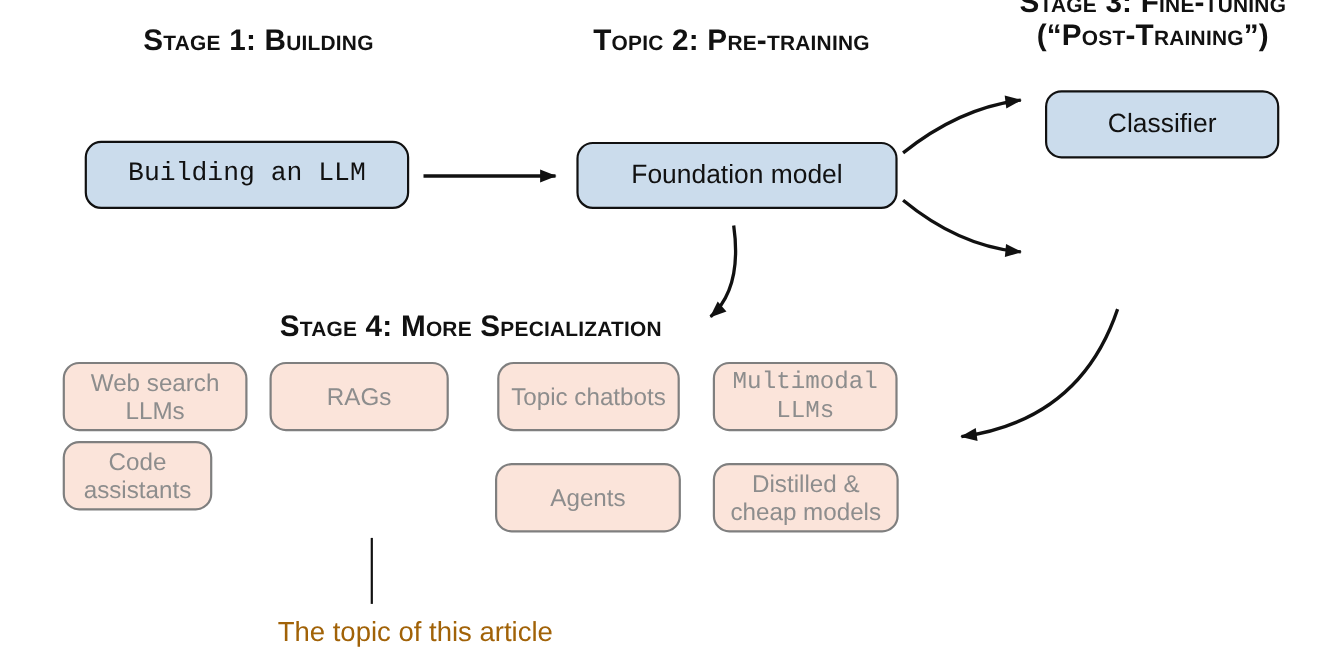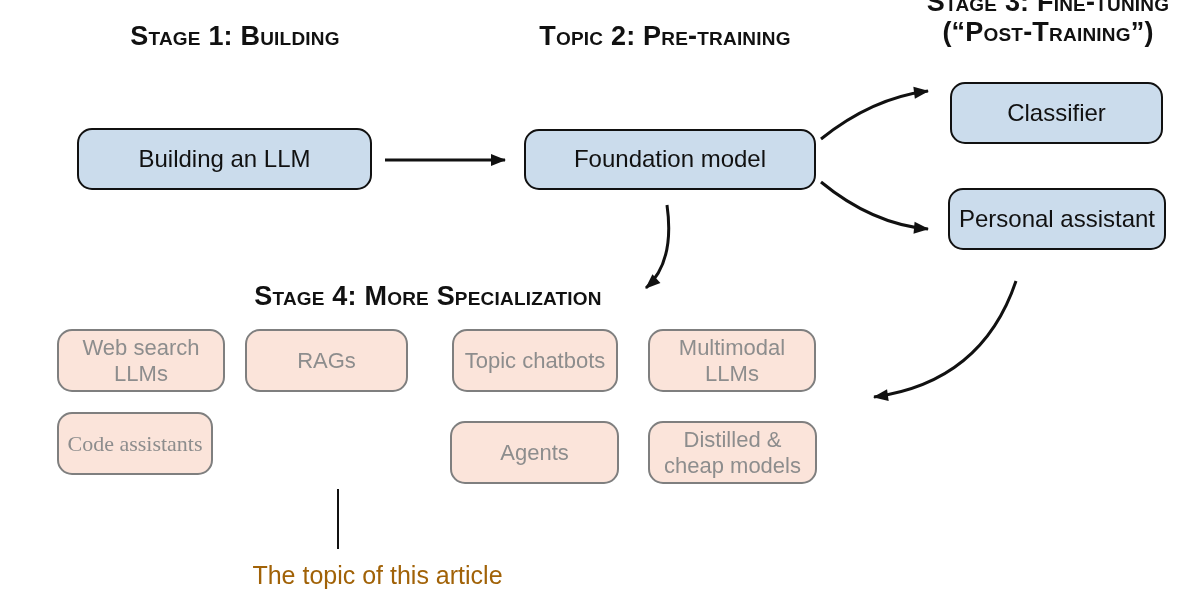--- a/index.html
+++ b/index.html
@@ -94,37 +94,36 @@
 
   <div class="hdr" style="left:490px; top:21px; width:350px;">Topic 2: Pre-training</div>
 
   <div class="hdr" style="left:898px; top:-13px; width:300px;">
     <div>Stage 3: Fine-tuning</div>
     <div>(“Post-Training”)</div>
   </div>
 
   <div class="hdr" style="left:238px; top:281px; width:380px;">Stage 4: More Specialization</div>
 
-  <div class="node node-blue" style="left:77px; top:128px; width:295px; height:62px;">Building an LLM</div>
+  <div class="node node-blue" style="left:77px; top:128px; width:295px; height:62px;font-family:Liberation Mono, monospace;">Building an LLM</div>
 
   <div class="node node-blue" style="left:524px; top:129px; width:292px; height:61px;">Foundation model</div>
 
   <div class="node node-blue" style="left:950px; top:82px; width:213px; height:62px;">Classifier</div>
 
-  <div class="node node-blue" style="left:948px; top:188px; width:218px; height:62px;">Personal assistant</div>
 
   <div class="node node-pink" style="left:57px; top:329px; width:168px; height:63px; padding:0 18px;">Web search LLMs</div>
 
   <div class="node node-pink" style="left:245px; top:329px; width:163px; height:63px;">RAGs</div>
 
   <div class="node node-pink" style="left:452px; top:329px; width:166px; height:63px;">Topic chatbots</div>
 
-  <div class="node node-pink" style="left:648px; top:329px; width:168px; height:63px; padding:0 18px;">Multimodal LLMs</div>
+  <div class="node node-pink" style="left:648px; top:329px; width:168px; height:63px; padding:0 18px;font-family:Liberation Mono, monospace;">Multimodal LLMs</div>
 
-  <div class="node node-pink" style="left:57px; top:412px; width:156px; height:63px;font-family:Liberation Serif, serif;">Code assistants</div>
+  <div class="node node-pink" style="left:57px; top:401px; width:136px; height:63px;">Code assistants</div>
 
 
   <div class="node node-pink" style="left:450px; top:421px; width:169px; height:63px;">Agents</div>
 
   <div class="node node-pink" style="left:648px; top:421px; width:169px; height:63px; padding:0 12px;">Distilled &amp; cheap models</div>
 
   <div class="caption" style="left:220px; top:561px; width:315px;">The topic of this article</div>
 
 </div>
 

